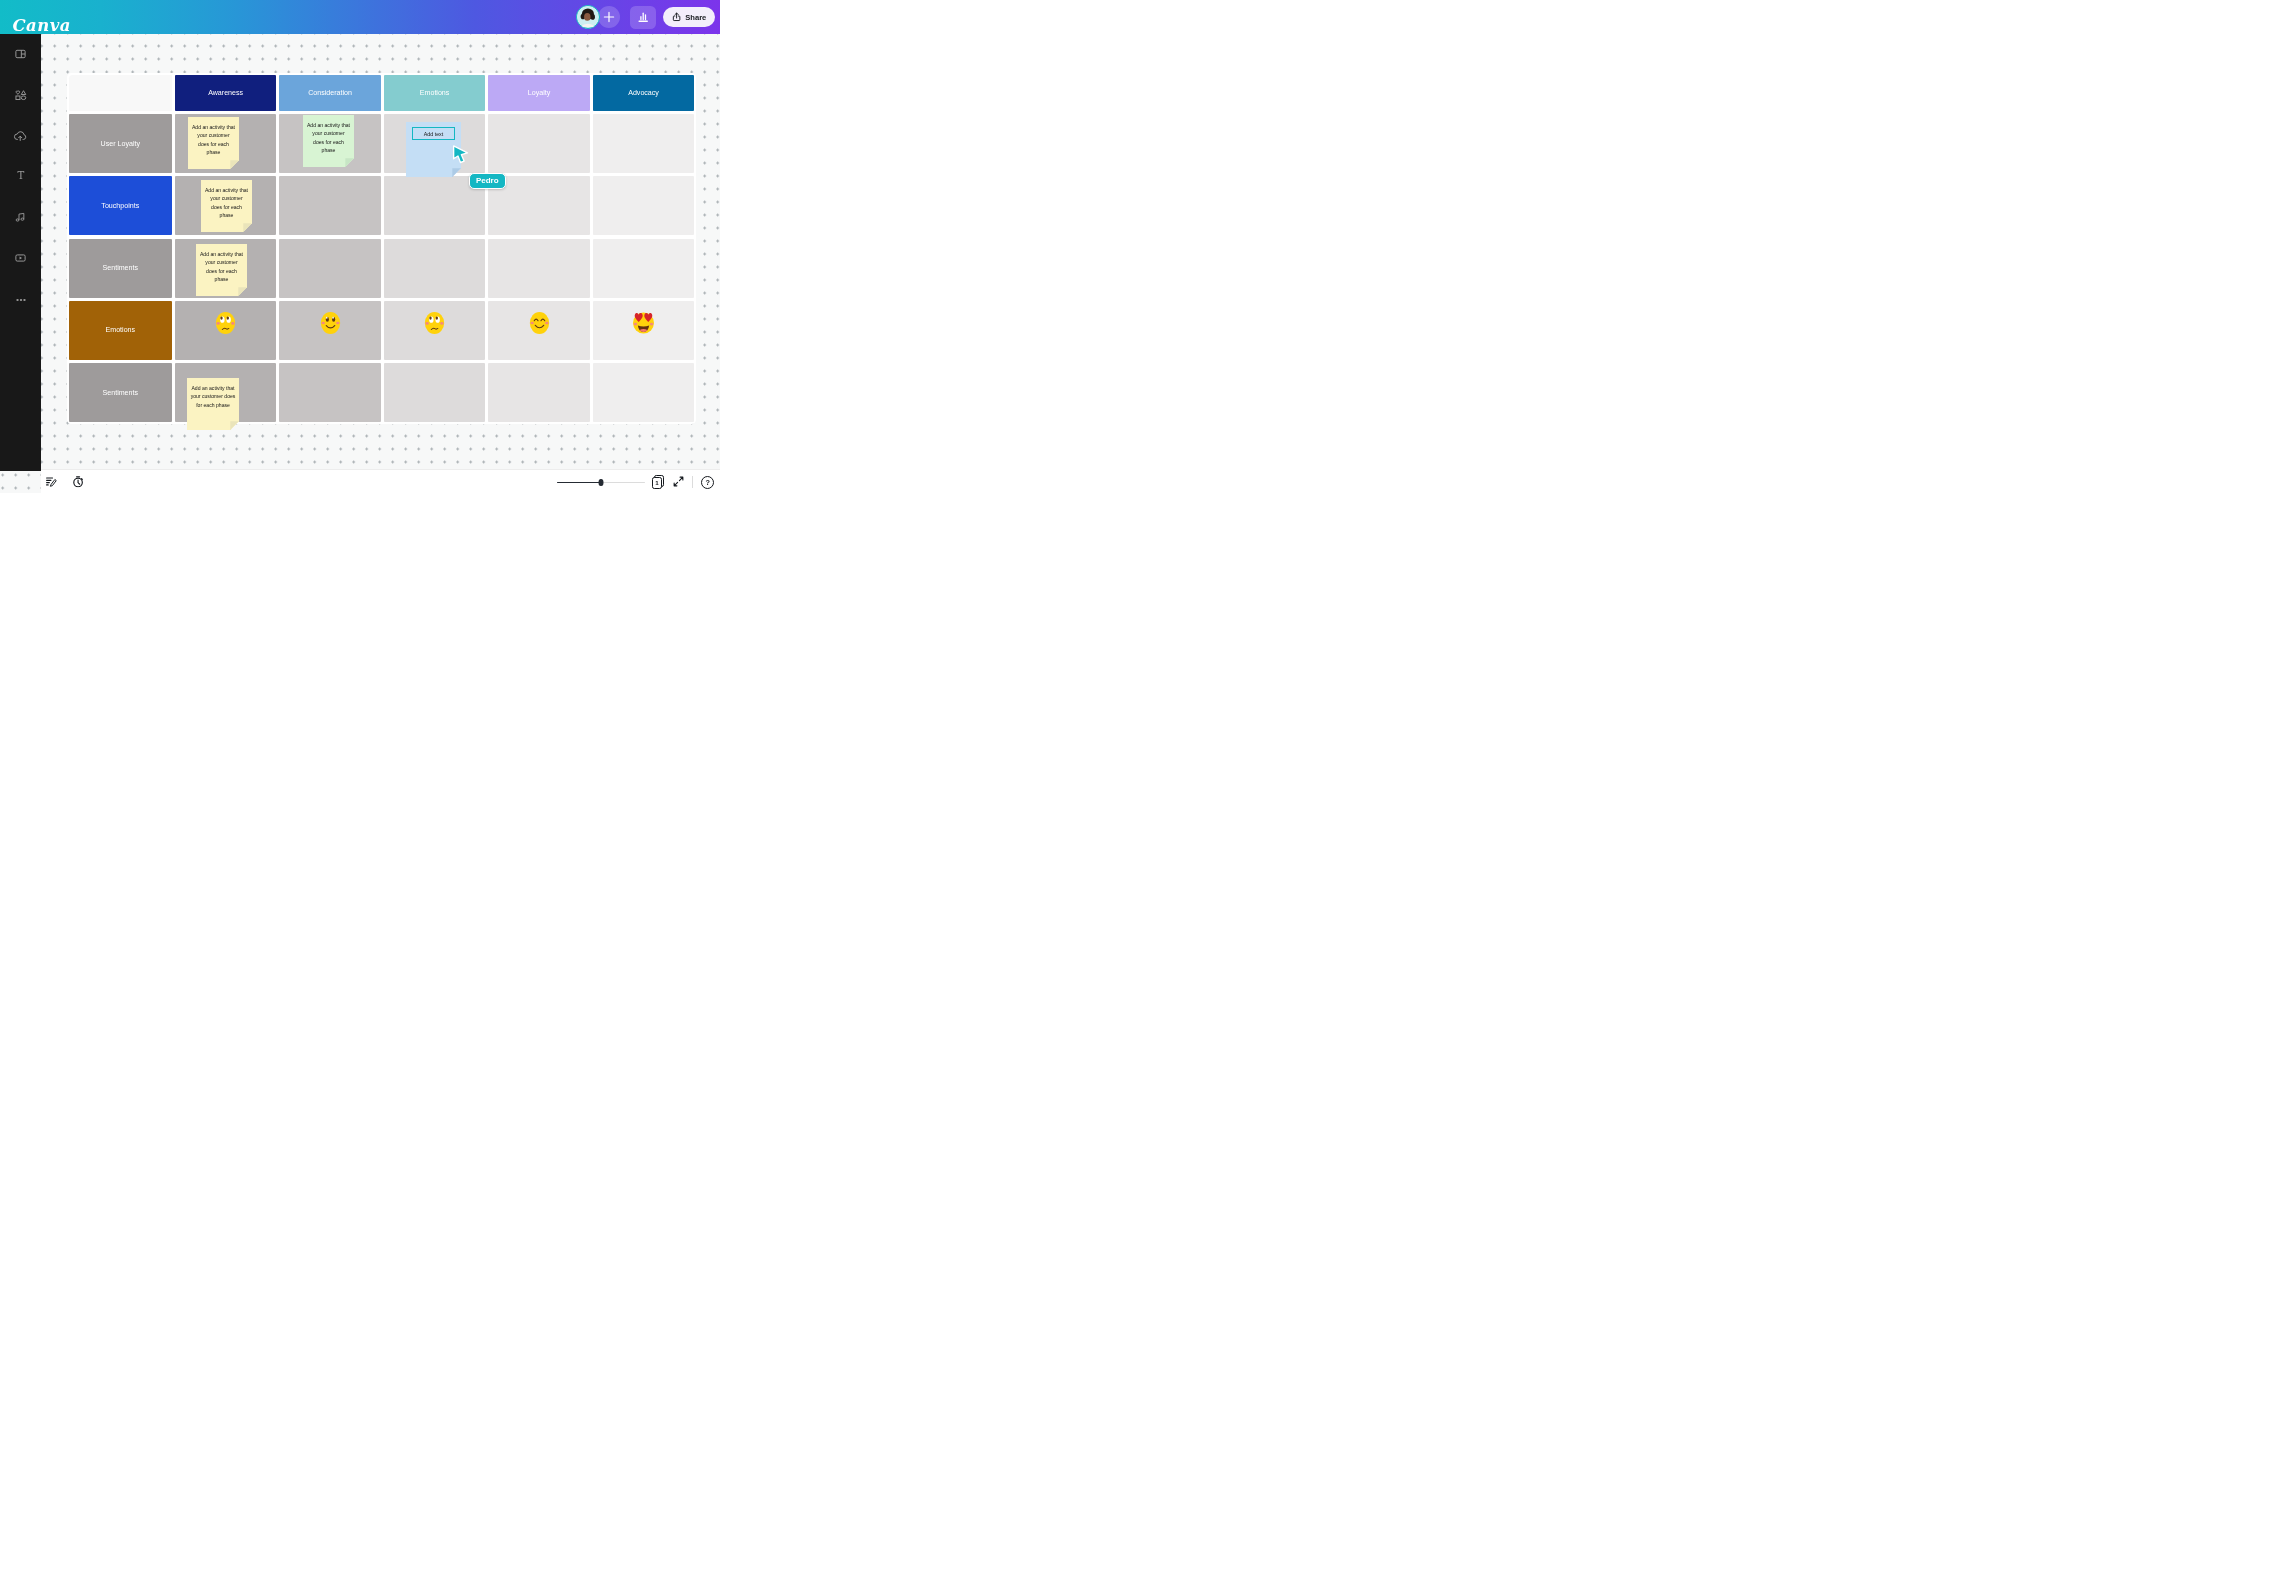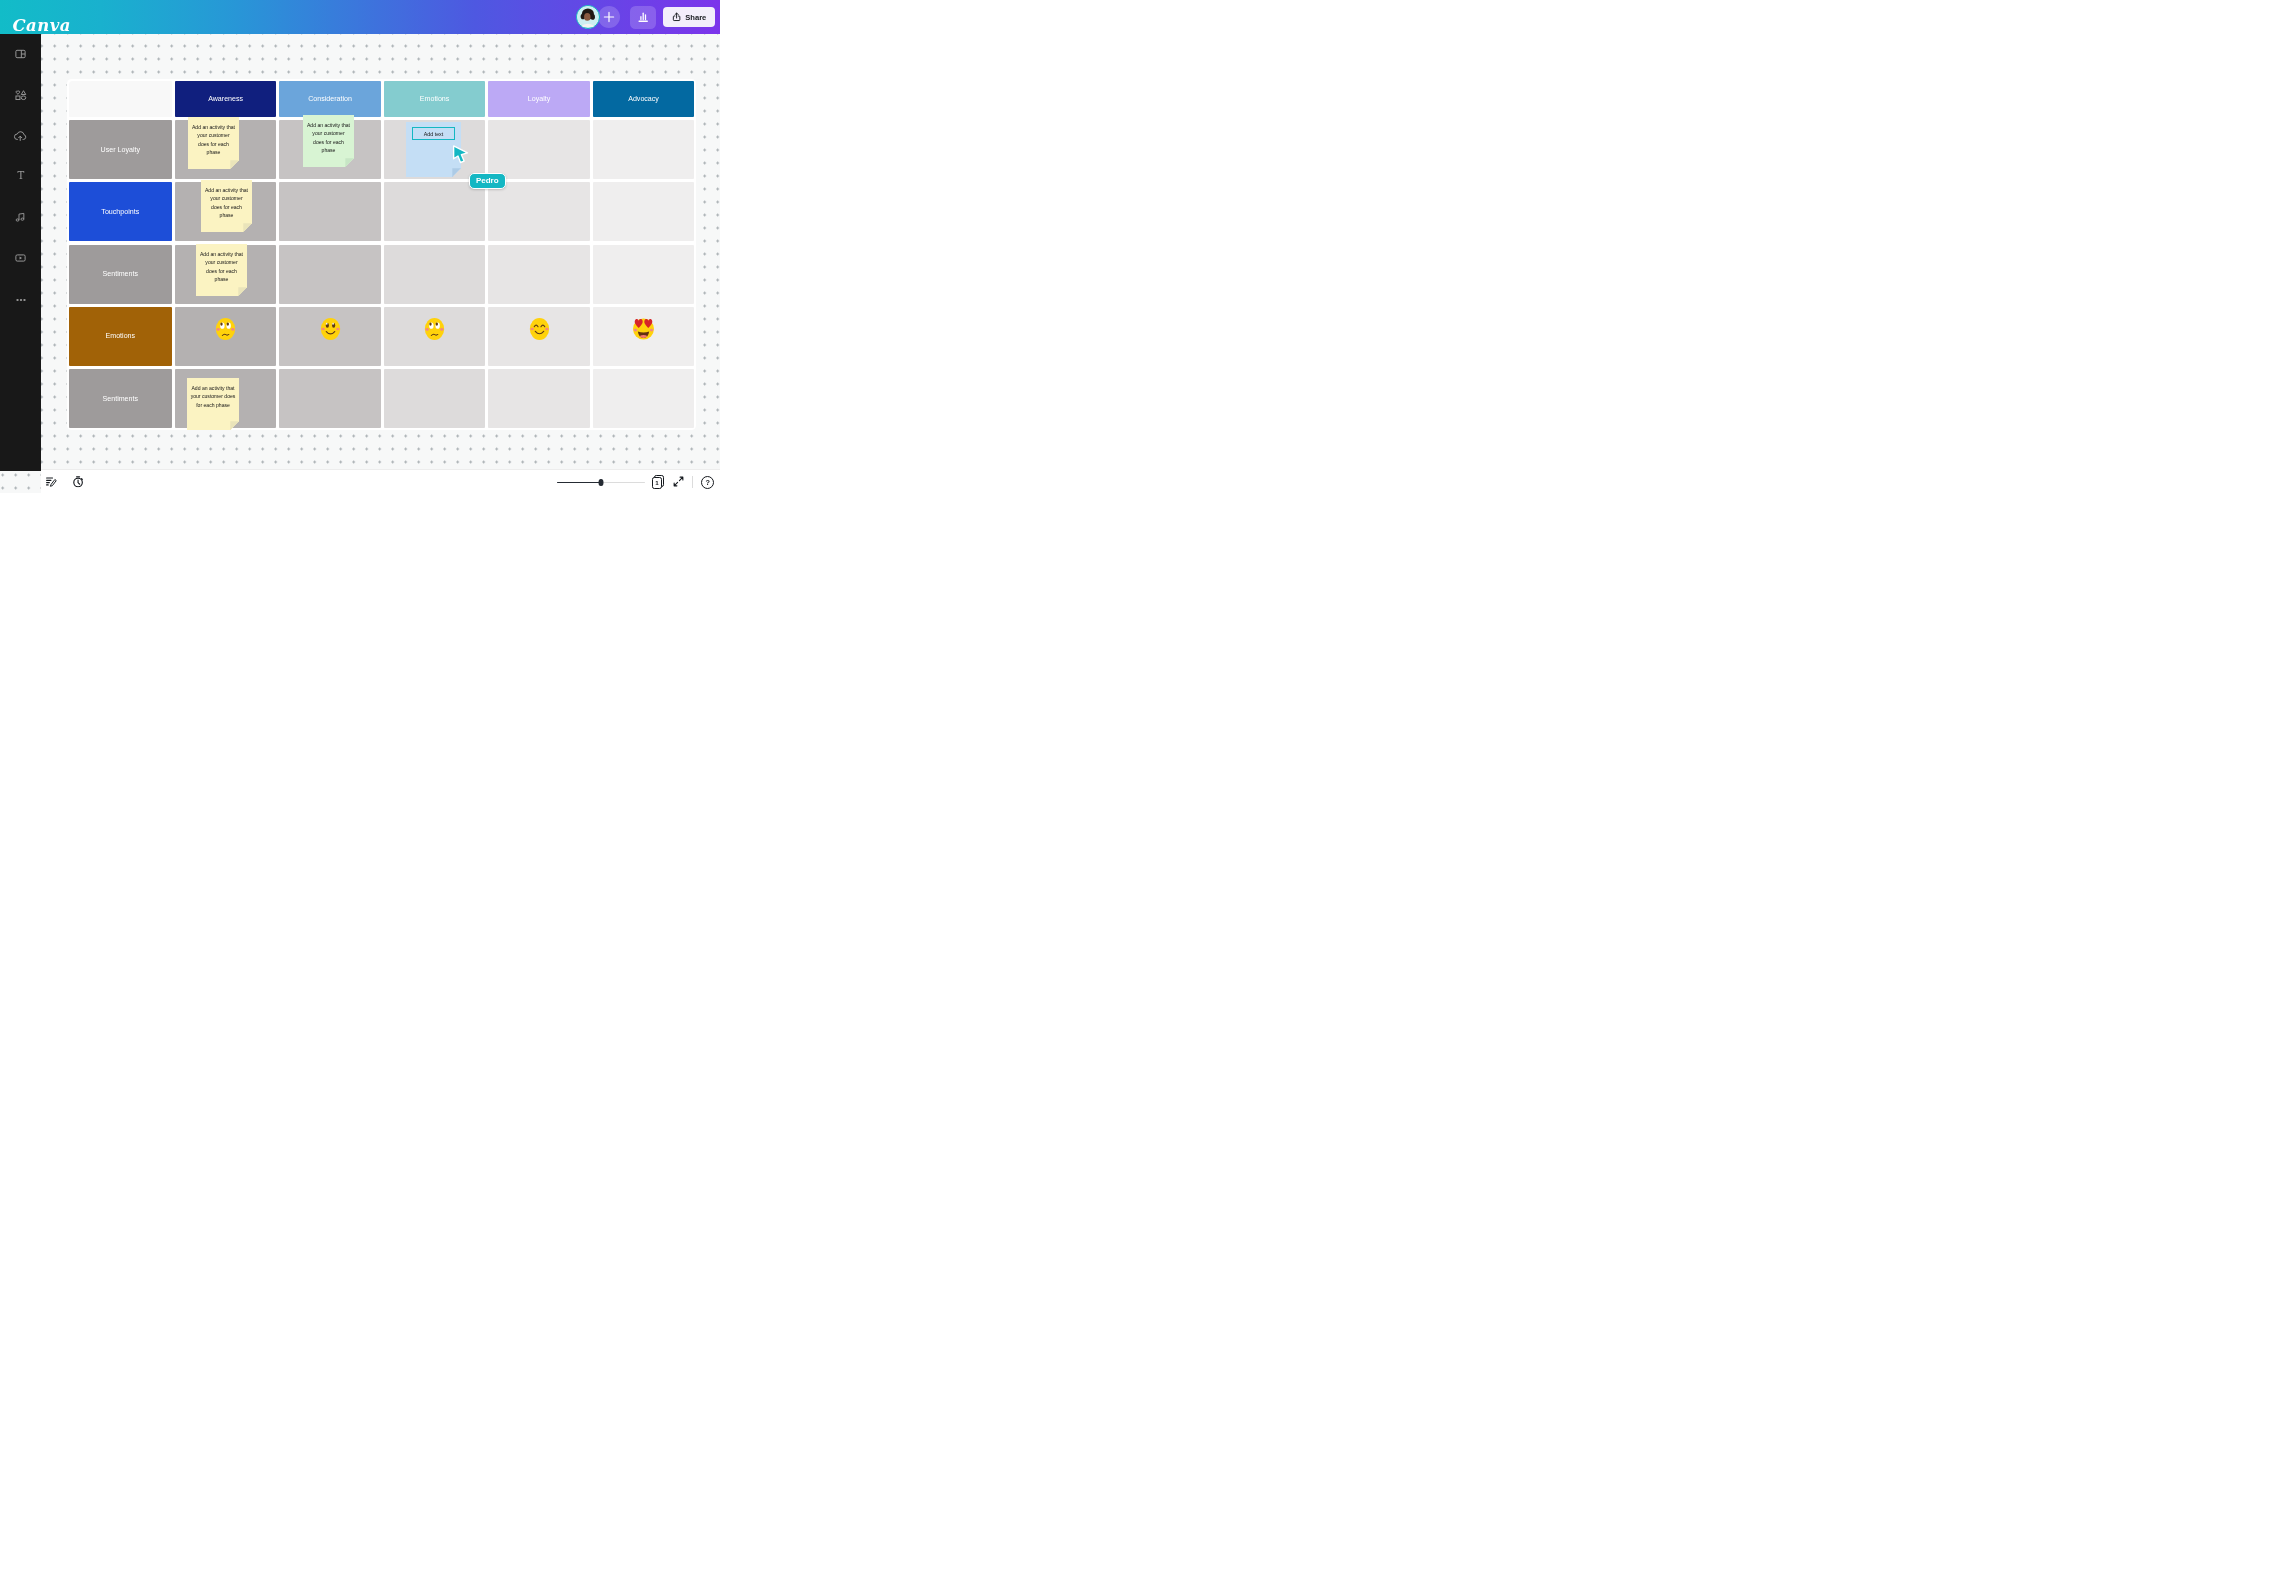--- a/index.html
+++ b/index.html
@@ -13,35 +13,35 @@
     display:flex; align-items:flex-end; z-index:30; }
   .logo { margin-left:12.4px; color:#fff; font-family:"DejaVu Serif", serif;
     font-style:italic; font-weight:700; font-size:16.5px; letter-spacing:0.5px; line-height:1; }
   .topbar-right { position:absolute; right:5px; top:0; height:34px; display:flex; align-items:center; }
   .avatar-btn { position:relative; width:24px; height:24px; border-radius:50%;
     border:1.4px solid #14B7C3; overflow:hidden; background:#CDEFF1; z-index:2; cursor:pointer; }
   .plus-btn { width:22px; height:22px; border-radius:50%; background:rgba(255,255,255,0.18);
     display:flex; align-items:center; justify-content:center; margin-left:-1.4px; z-index:1; }
   .chart-btn { width:26px; height:23px; border-radius:5.5px; background:rgba(255,255,255,0.18);
     display:flex; align-items:center; justify-content:center; margin-left:9.6px; }
-  .share-btn { height:20.7px; margin-left:7.3px; padding:0 8.7px; border-radius:4px; background:#F3EEFB;
+  .share-btn { height:20.7px; margin-left:7.3px; padding:0 8.7px; border-radius:10px; background:#F3EEFB;
     display:flex; align-items:center; gap:4.1px; color:#191C21; font-size:7.6px; font-weight:700; }
 
   
   .sidebar { position:absolute; left:0; top:34px; width:41px; height:437px; background:#181818;
     z-index:20; display:flex; flex-direction:column; align-items:center; }
   .side-item { position:absolute; left:0; width:41px; height:26px;
     display:flex; align-items:center; justify-content:center; cursor:pointer; }
 
   
   .canvas { position:absolute; left:0; top:34px; width:720px; height:459px; background:#F7F8F8;
     background-image:radial-gradient(circle, #AAB0B4 1px, transparent 1.3px);
     background-size:13px 13px; background-position:9.2px 5.5px; }
 
-  .journey-table { position:absolute; left:67px; top:45px; width:629px; height:351px;
+  .journey-table { position:absolute; left:67px; top:39px; width:629px; height:351px;
     background:#fff; border-radius:4.6px; padding:1.8px; display:grid;
     grid-template-columns:103px repeat(5, 1fr); grid-template-rows:36px repeat(5, 1fr);
     gap:3.2px; }
   .jcell { border-radius:0.9px; display:flex; align-items:center; justify-content:center; }
   .jhead { color:#fff; font-size:7.1px; }
   .jrowlabel { color:#fff; font-size:7.1px; }
   .corner-cell { background:#F8F8F8; border-radius:3.7px 0.9px 0.9px 0.9px; }
 
   
   .sticky { position:absolute; box-shadow:0 1.8px 3.2px rgba(0,0,0,0.22);

